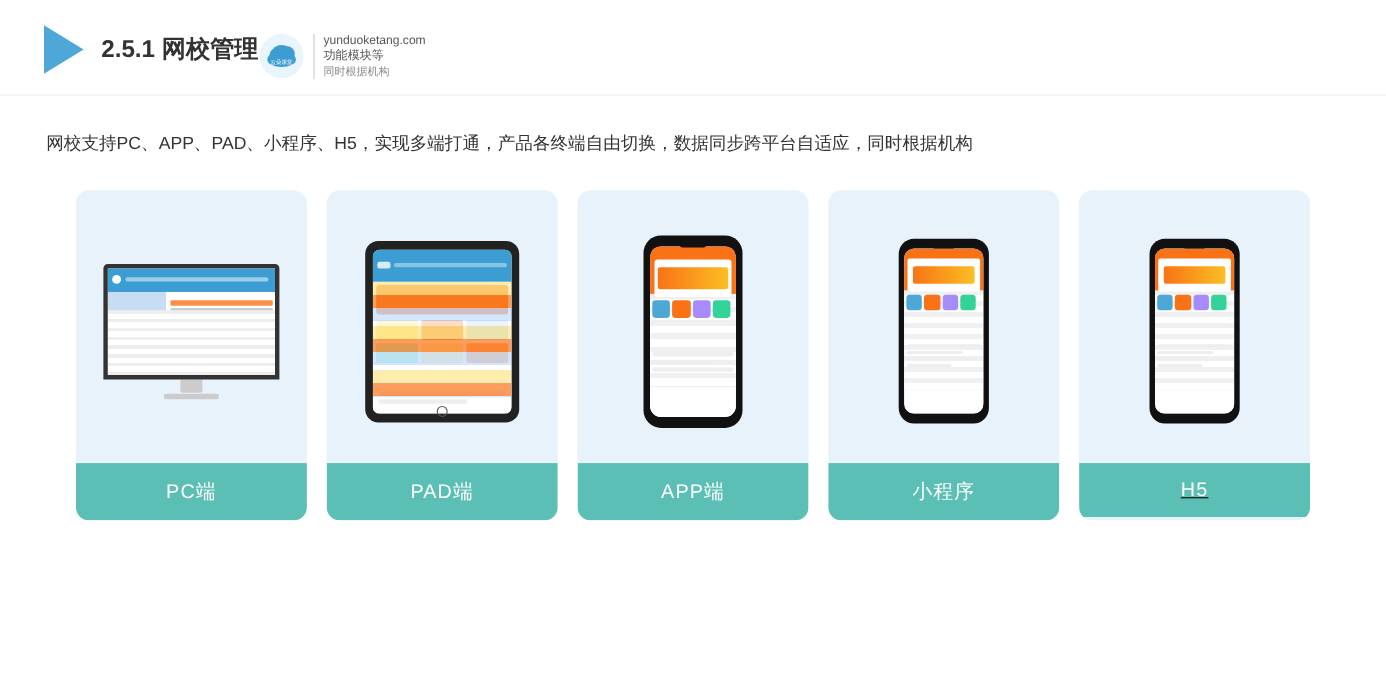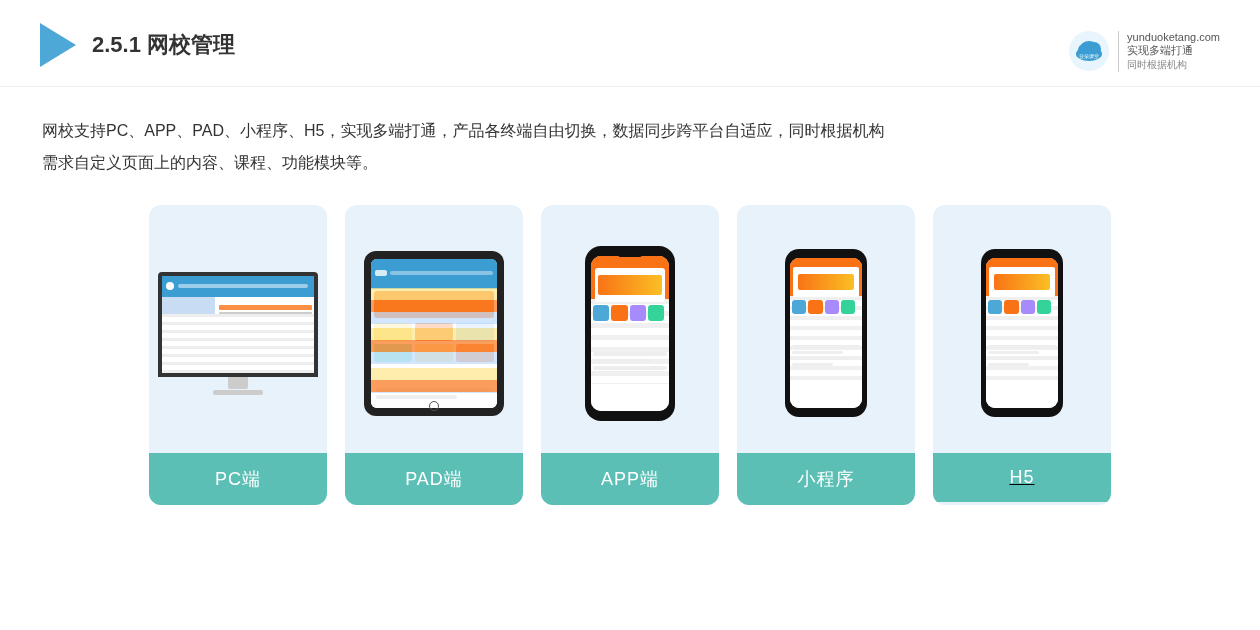--- a/index.html
+++ b/index.html
@@ -16,21 +16,20 @@
       min-height: 630px;
       background: #fff;
       padding: 0;
       position: relative;
     }
 
     
     .header {
       display: flex;
       align-items: center;
-      justify-content: space-between;
       padding: 18px 40px 14px 40px;
       border-bottom: 1px solid #eee;
     }
 
     .header-left {
       display: flex;
       align-items: center;
       gap: 16px;
     }
 
@@ -102,21 +101,21 @@
     .cards-section {
       padding: 10px 30px 20px 30px;
       display: flex;
       gap: 18px;
       justify-content: center;
     }
 
     .device-card {
       background: #f0f6fc;
       border-radius: 12px;
-      width: 178px;
+      width: 210px;
       padding: 28px 16px 0 16px;
       display: flex;
       flex-direction: column;
       align-items: center;
       overflow: hidden;
       position: relative;
     }
 
     .device-image-area {
       width: 100%;
@@ -388,30 +387,29 @@
         <svg class="brand-icon" viewBox="0 0 42 42" xmlns="http://www.w3.org/2000/svg">
           <circle cx="21" cy="21" r="20" fill="#e8f5fd"></circle>
           <ellipse cx="21" cy="24" rx="13" ry="7" fill="#3b9dd2"></ellipse>
           <ellipse cx="16" cy="20" rx="6" ry="6" fill="#3b9dd2"></ellipse>
           <ellipse cx="26" cy="19" rx="7" ry="7" fill="#3b9dd2"></ellipse>
           <ellipse cx="21" cy="18" rx="9" ry="7" fill="#3b9dd2"></ellipse>
           <text x="21" y="28" text-anchor="middle" font-size="5" fill="#fff" font-family="Arial">云朵课堂</text>
         </svg>
         <div class="brand-text-block">
           <span class="brand-name">yunduoketang.com</span>
-          <span class="brand-name">实现多端打通</span>
+          <span class="brand-name">功能模块等</span>
           <span class="brand-sub">同时根据机构</span>
         </div>
       </div>
     </div>
   </div>
 
   <div class="description">
     <div>网校支持PC、APP、PAD、小程序、H5，实现多端打通，产品各终端自由切换，数据同步跨平台自适应，同时根据机构</div>
-    <div>需求自定义页面上的内容、课程、功能模块等。</div>
   </div>
 
   <div class="cards-section">
 
     <div class="device-card" style="background:#e8f2fb;">
       <div class="device-image-area">
         <div class="pc-mockup">
           <div class="pc-screen">
             <div class="pc-screen-inner">
               <div style="position:absolute;top:0;left:0;right:0;height:22%;background:#3b9dd2;display:flex;align-items:center;padding:0 4px;">

